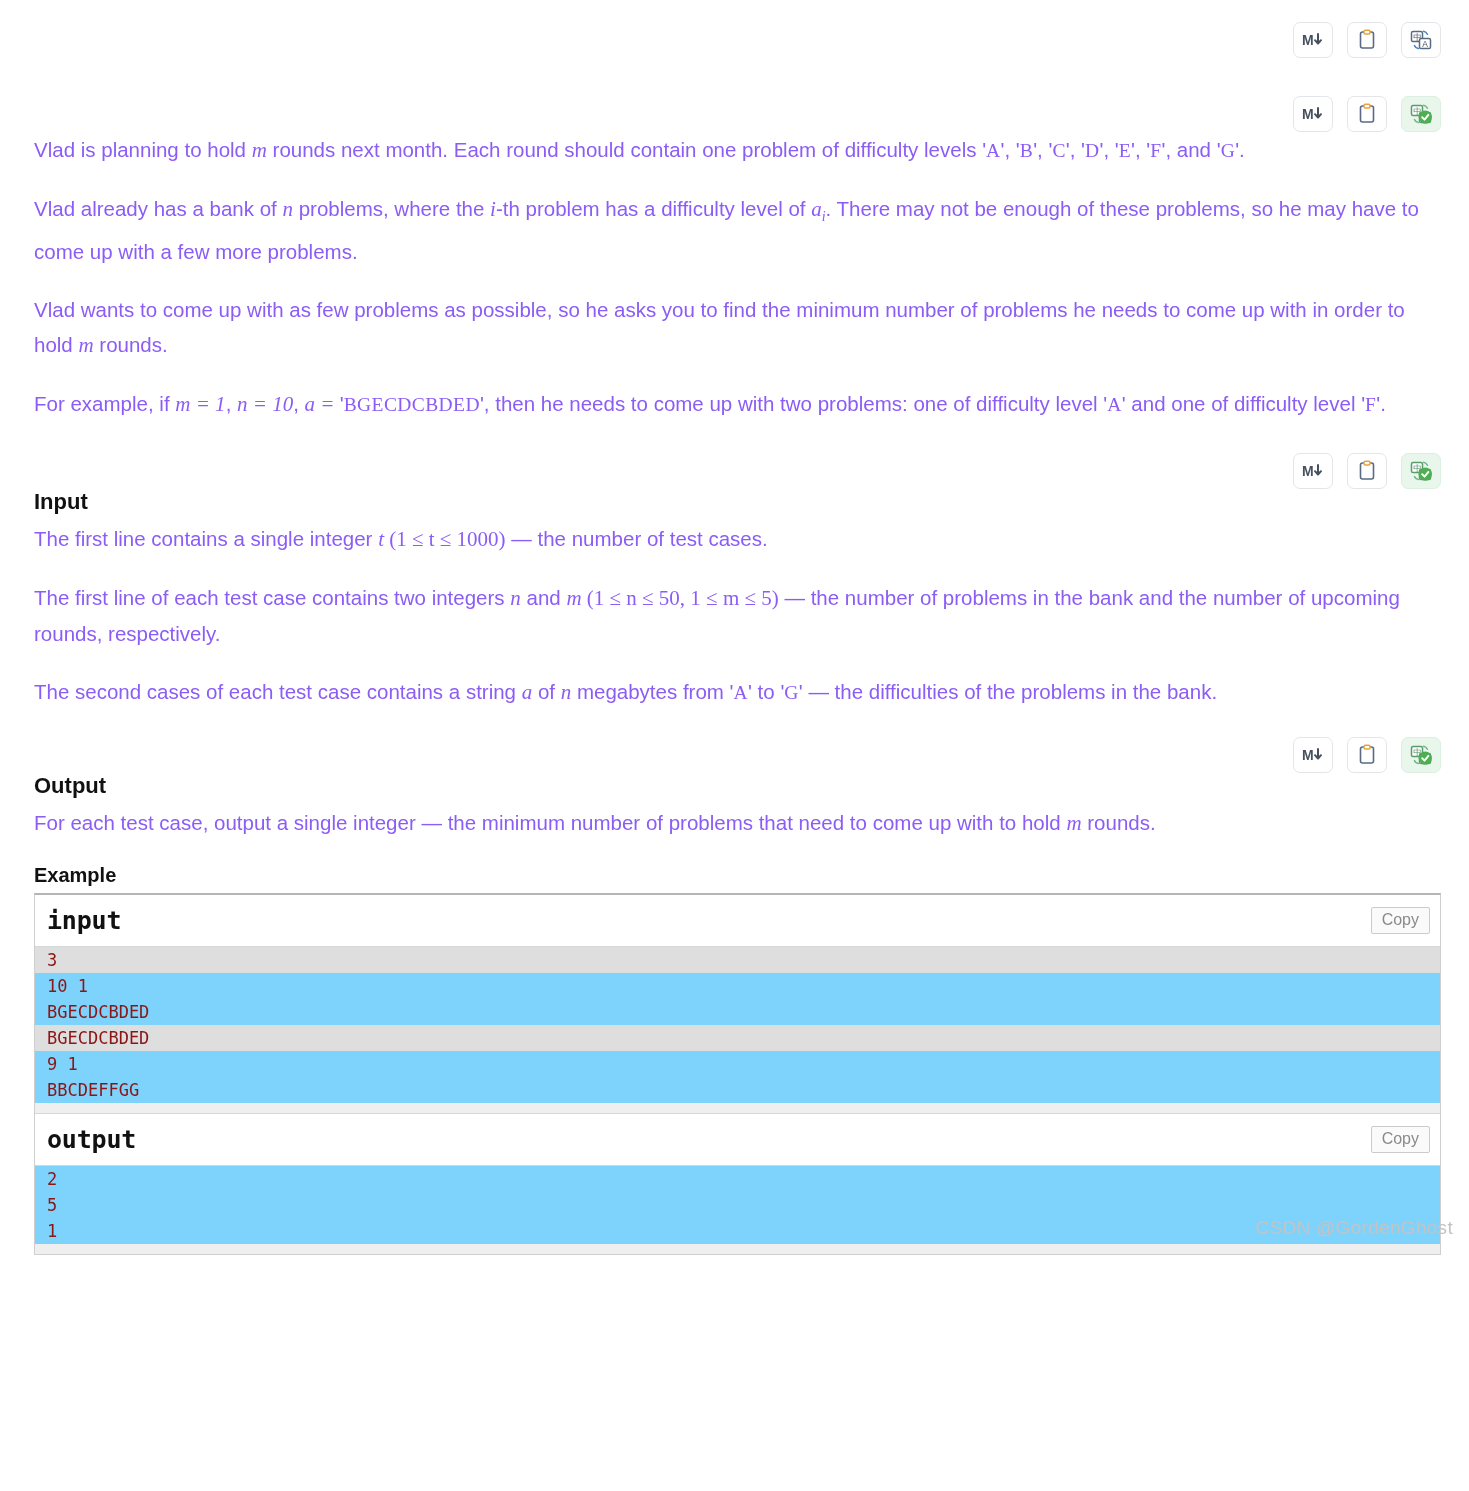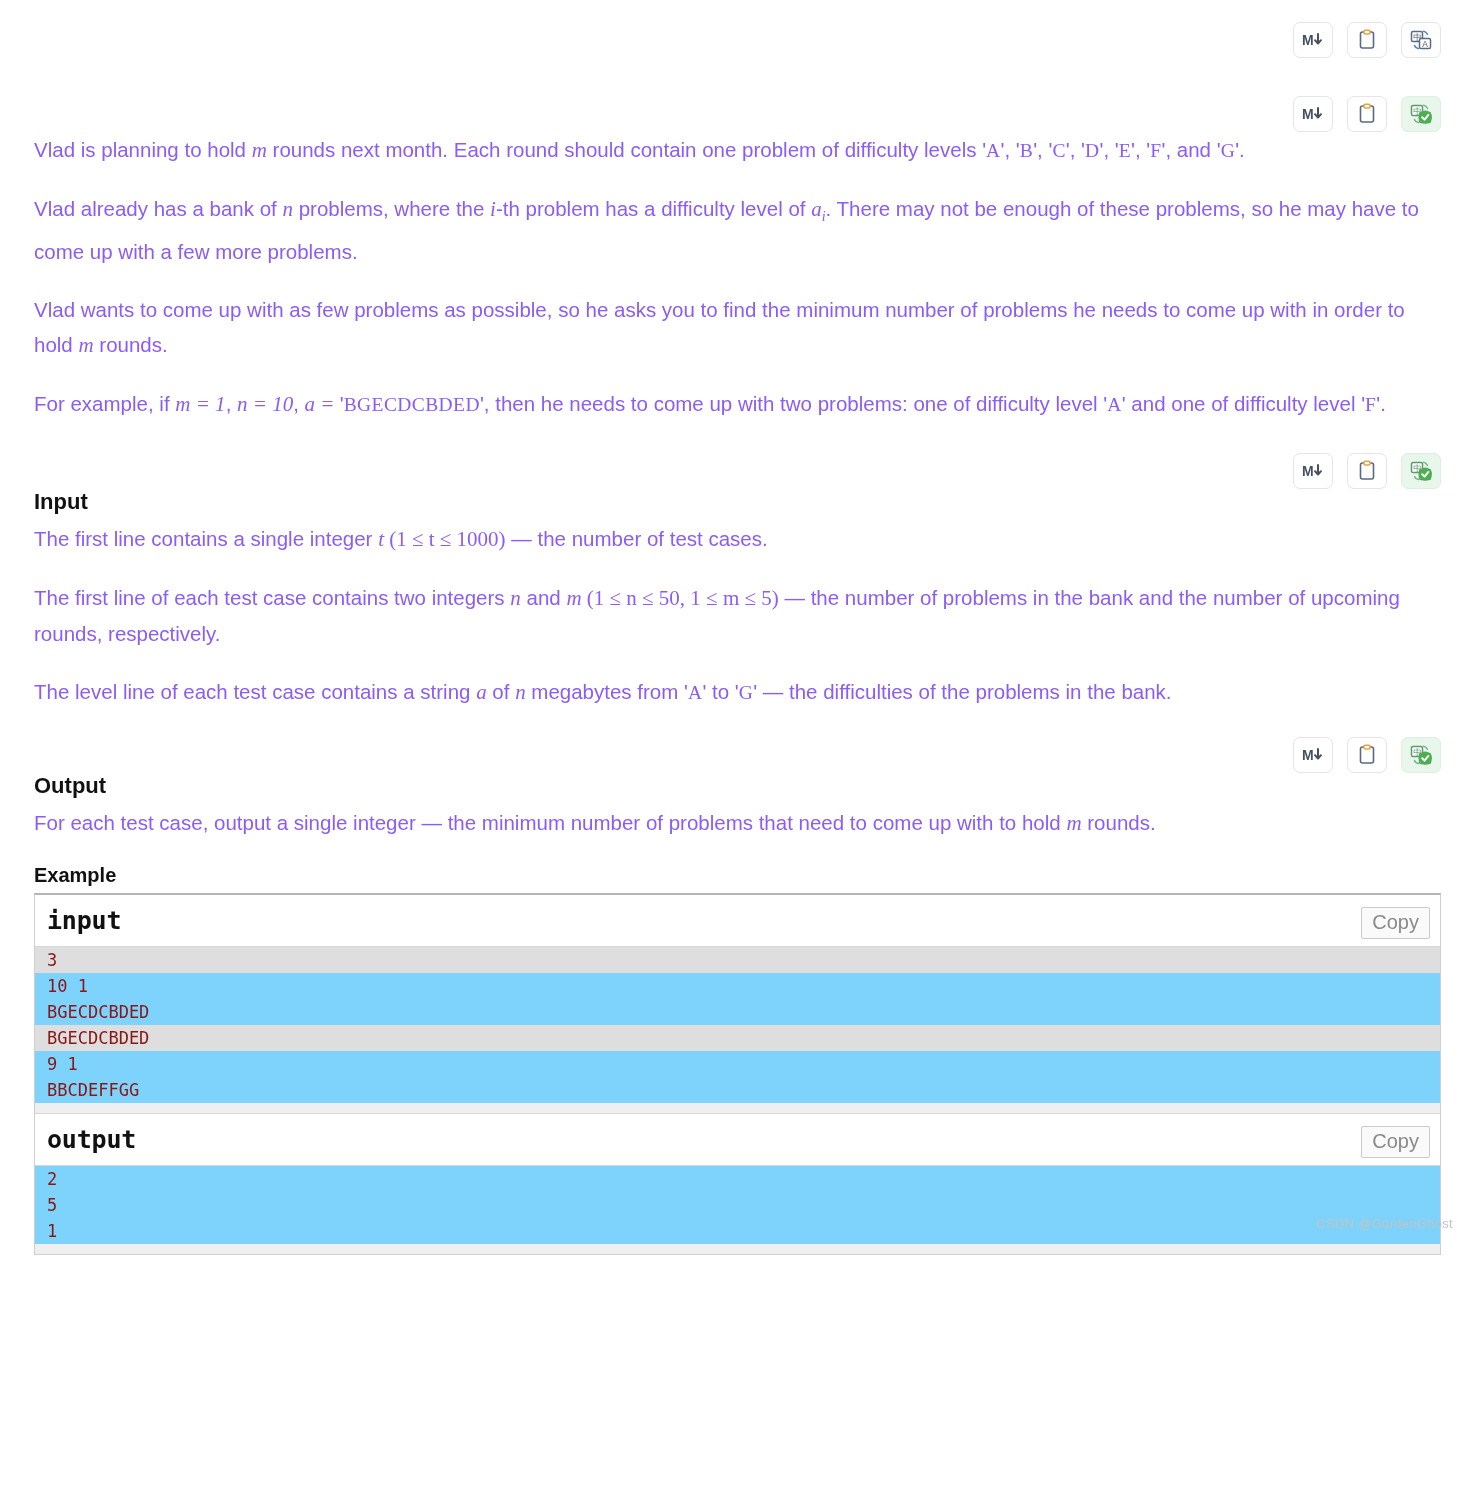--- a/index.html
+++ b/index.html
@@ -99,21 +99,21 @@
     color: #111;
     letter-spacing: -0.2px;
   }
   .copy-btn {
     position: absolute;
     right: 10px;
     top: 12px;
     border: 1px solid #cbcbcb;
     background: #fafafa;
     color: #8a8a8a;
-    font-size: 20px;
+    font-size: 16px;
     padding: 3px 10px 4px 10px;
     border-radius: 2px;
     cursor: pointer;
     font-family: "Liberation Sans", sans-serif;
   }
   .io-pre {
     margin: 0;
     padding: 0;
     font-family: "DejaVu Sans Mono", monospace;
     font-size: 17px;
@@ -125,23 +125,23 @@
     white-space: pre;
   }
   .io-line.dark { background: #dedede; }
   .io-line.light { background: #7dd3fc; }
   .io-block-bottom { height: 10px; }
   .io-block-bottom.light { background: #efefef; }
 
   .watermark {
     position: absolute;
     right: 16px;
-    bottom: 24px;
+    bottom: 16px;
     color: #c3c3c3;
-    font-size: 13px;
+    font-size: 19px;
     font-family: "Liberation Sans", sans-serif;
     letter-spacing: .3px;
   }
 </style>
 </head>
 <body>
 
 <div class="page">
 
   <div class="icon-bar" style="padding-top:22px;">
@@ -232,21 +232,21 @@
       </svg>
     </div>
   </div>
 
   <div class="content">
     <div class="sec-head">Input</div>
     <p class="stmt"><span>The first line contains a single integer </span><span class="m">t</span><span class="mn"> (1 ≤ t ≤ 1000)</span><span> — the number of test cases.</span></p>
 
     <p class="stmt"><span>The first line of each test case contains two integers </span><span class="m">n</span><span> and </span><span class="m">m</span><span class="mn"> (1 ≤ n ≤ 50, 1 ≤ m ≤ 5)</span><span> — the number of problems in the bank and the number of upcoming rounds, respectively.</span></p>
 
-    <p class="stmt"><span>The level line of each test case contains a string </span><span class="m">a</span><span> of </span><span class="m">n</span><span> megabytes from '</span><span class="tt">A</span><span>' to '</span><span class="tt">G</span><span>' — the difficulties of the problems in the bank.</span></p>
+    <p class="stmt"><span>The second cases of each test case contains a string </span><span class="m">a</span><span> of </span><span class="m">n</span><span> megabytes from '</span><span class="tt">A</span><span>' to '</span><span class="tt">G</span><span>' — the difficulties of the problems in the bank.</span></p>
   </div>
 
   <div class="icon-bar" style="padding-top:4px;">
     <div class="icon-btn">
       <svg width="22" height="16" viewBox="0 0 22 16">
         <text x="0" y="13" font-family="Liberation Sans, sans-serif" font-size="14" font-weight="bold" fill="#46505f">M</text>
         <path d="M16 2 L16 11 M13 8.2 L16 11.5 L19 8.2" stroke="#46505f" stroke-width="2" fill="none" stroke-linecap="round" stroke-linejoin="round"></path>
       </svg>
     </div>
     <div class="icon-btn">

